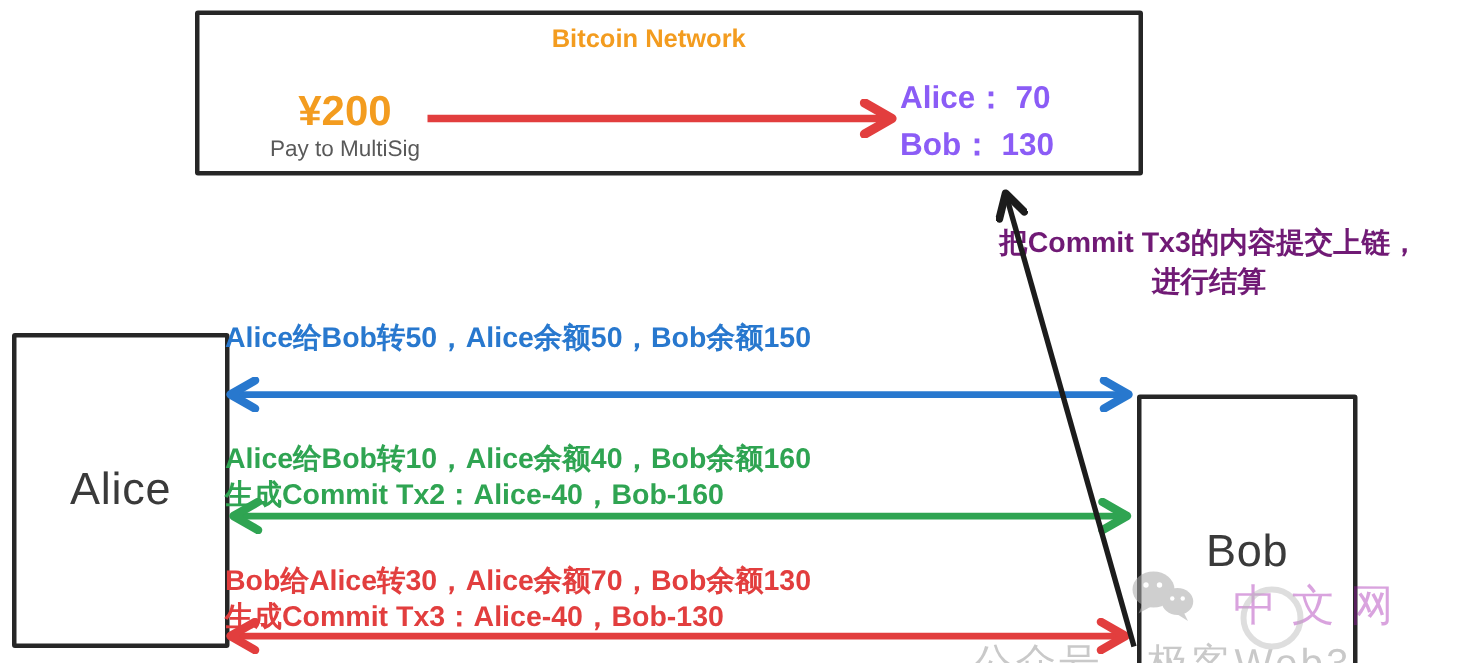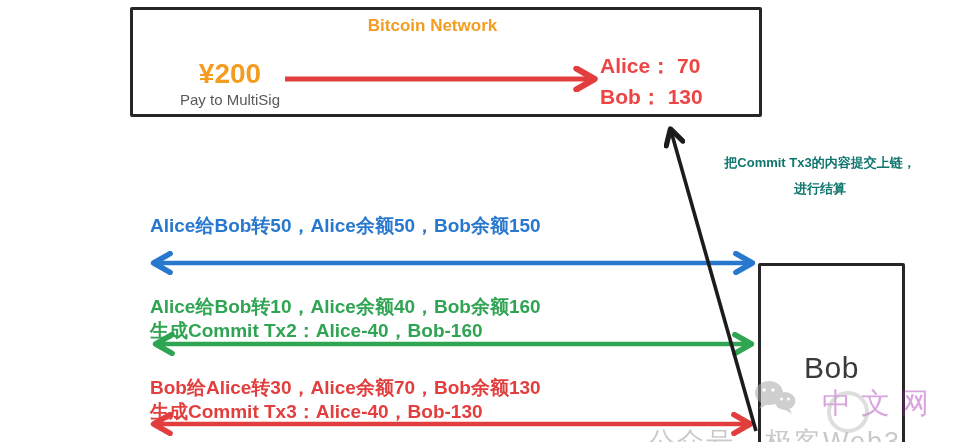--- a/index.html
+++ b/index.html
@@ -14,43 +14,46 @@
   .bob-box{left:758px;top:240px;width:147px;height:209px;margin-top:23px;}
   .node-label{font-size:30px;color:#3a3a3a;letter-spacing:0.5px;}
   .net-title{position:absolute;left:130px;top:16px;width:605px;text-align:center;font-size:17px;font-weight:bold;}
   .net-amount{position:absolute;left:165px;top:58px;width:130px;text-align:center;font-size:28px;font-weight:bold;}
   .net-paylabel{position:absolute;left:150px;top:91px;width:160px;text-align:center;font-size:15px;color:#595959;}
   .net-balances{position:absolute;left:600px;top:50px;width:130px;text-align:left;font-size:21px;font-weight:bold;line-height:31px;}
   .update{position:absolute;left:150px;width:612px;font-size:19px;font-weight:bold;line-height:24px;white-space:nowrap;z-index:3;}
   .u1{top:214px;}
   .u2{top:295px;}
   .u3{top:376px;}
-  .settle-note{position:absolute;left:668px;top:150px;width:304px;text-align:center;font-size:13px;font-weight:bold;color:#0f766e;line-height:26px;white-space:nowrap;z-index:3;}
+  .settle-note{position:absolute;left:654px;top:150px;width:304px;text-align:center;font-size:19px;font-weight:bold;color:#701a75;line-height:26px;white-space:nowrap;z-index:3;}
   .arrow-layer{position:absolute;left:0;top:0;width:972px;height:442px;z-index:5;pointer-events:none;}
   .watermark{position:absolute;left:648px;top:380px;z-index:6;opacity:0.55;color:#9e9e9e;
     font-size:27px;letter-spacing:2px;display:flex;align-items:center;gap:8px;white-space:nowrap;flex-direction:column;}
   .watermark-overlay{position:absolute;left:822px;top:384px;z-index:6;opacity:0.40;color:#a21caf;
     font-size:29px;letter-spacing:10px;white-space:nowrap;}
   .watermark-badge{position:absolute;left:827px;top:391px;width:42px;height:42px;border:4px solid #b5b5b5;
     border-radius:50%;opacity:0.45;z-index:6;box-sizing:border-box;}
 </style>
 </head>
 <body>
 
 <div class="canvas">
 
   <div class="box network-box"></div>
   <div class="net-title" style="color: rgb(243, 156, 31);">Bitcoin Network</div>
   <div class="net-amount" style="color: rgb(243, 156, 31);">¥200</div>
   <div class="net-paylabel">Pay to MultiSig</div>
-  <div class="net-balances" style="color: #ef4444;">
+  <div class="net-balances" style="color: #8b5cf6;">
     <div>Alice： 70</div>
     <div>Bob： 130</div>
   </div>
 
+  <div class="box node-box alice-box">
+    <span class="node-label">Alice</span>
+  </div>
   <div class="box node-box bob-box">
     <span class="node-label">Bob</span>
   </div>
 
   <div class="update u1" style="color: rgb(40, 120, 206);">
     <div>Alice给Bob转50，Alice余额50，Bob余额150</div>
   </div>
   <div class="update u2" style="color: rgb(47, 164, 82);">
     <div>Alice给Bob转10，Alice余额40，Bob余额160</div>
     <div>生成Commit Tx2：Alice-40，Bob-160</div>

